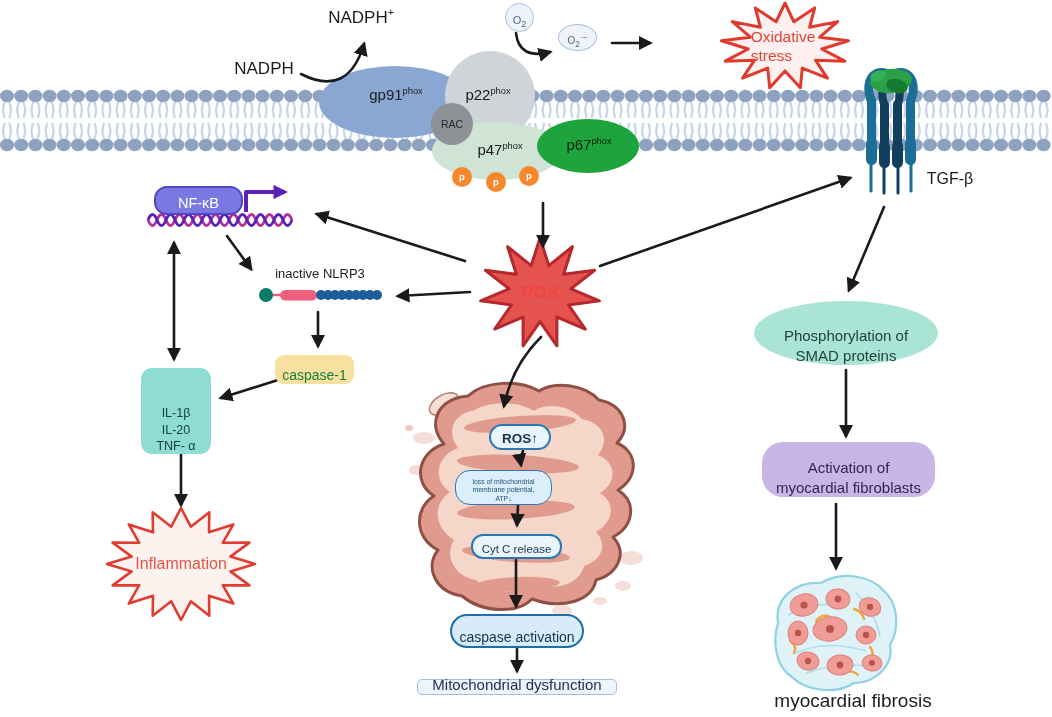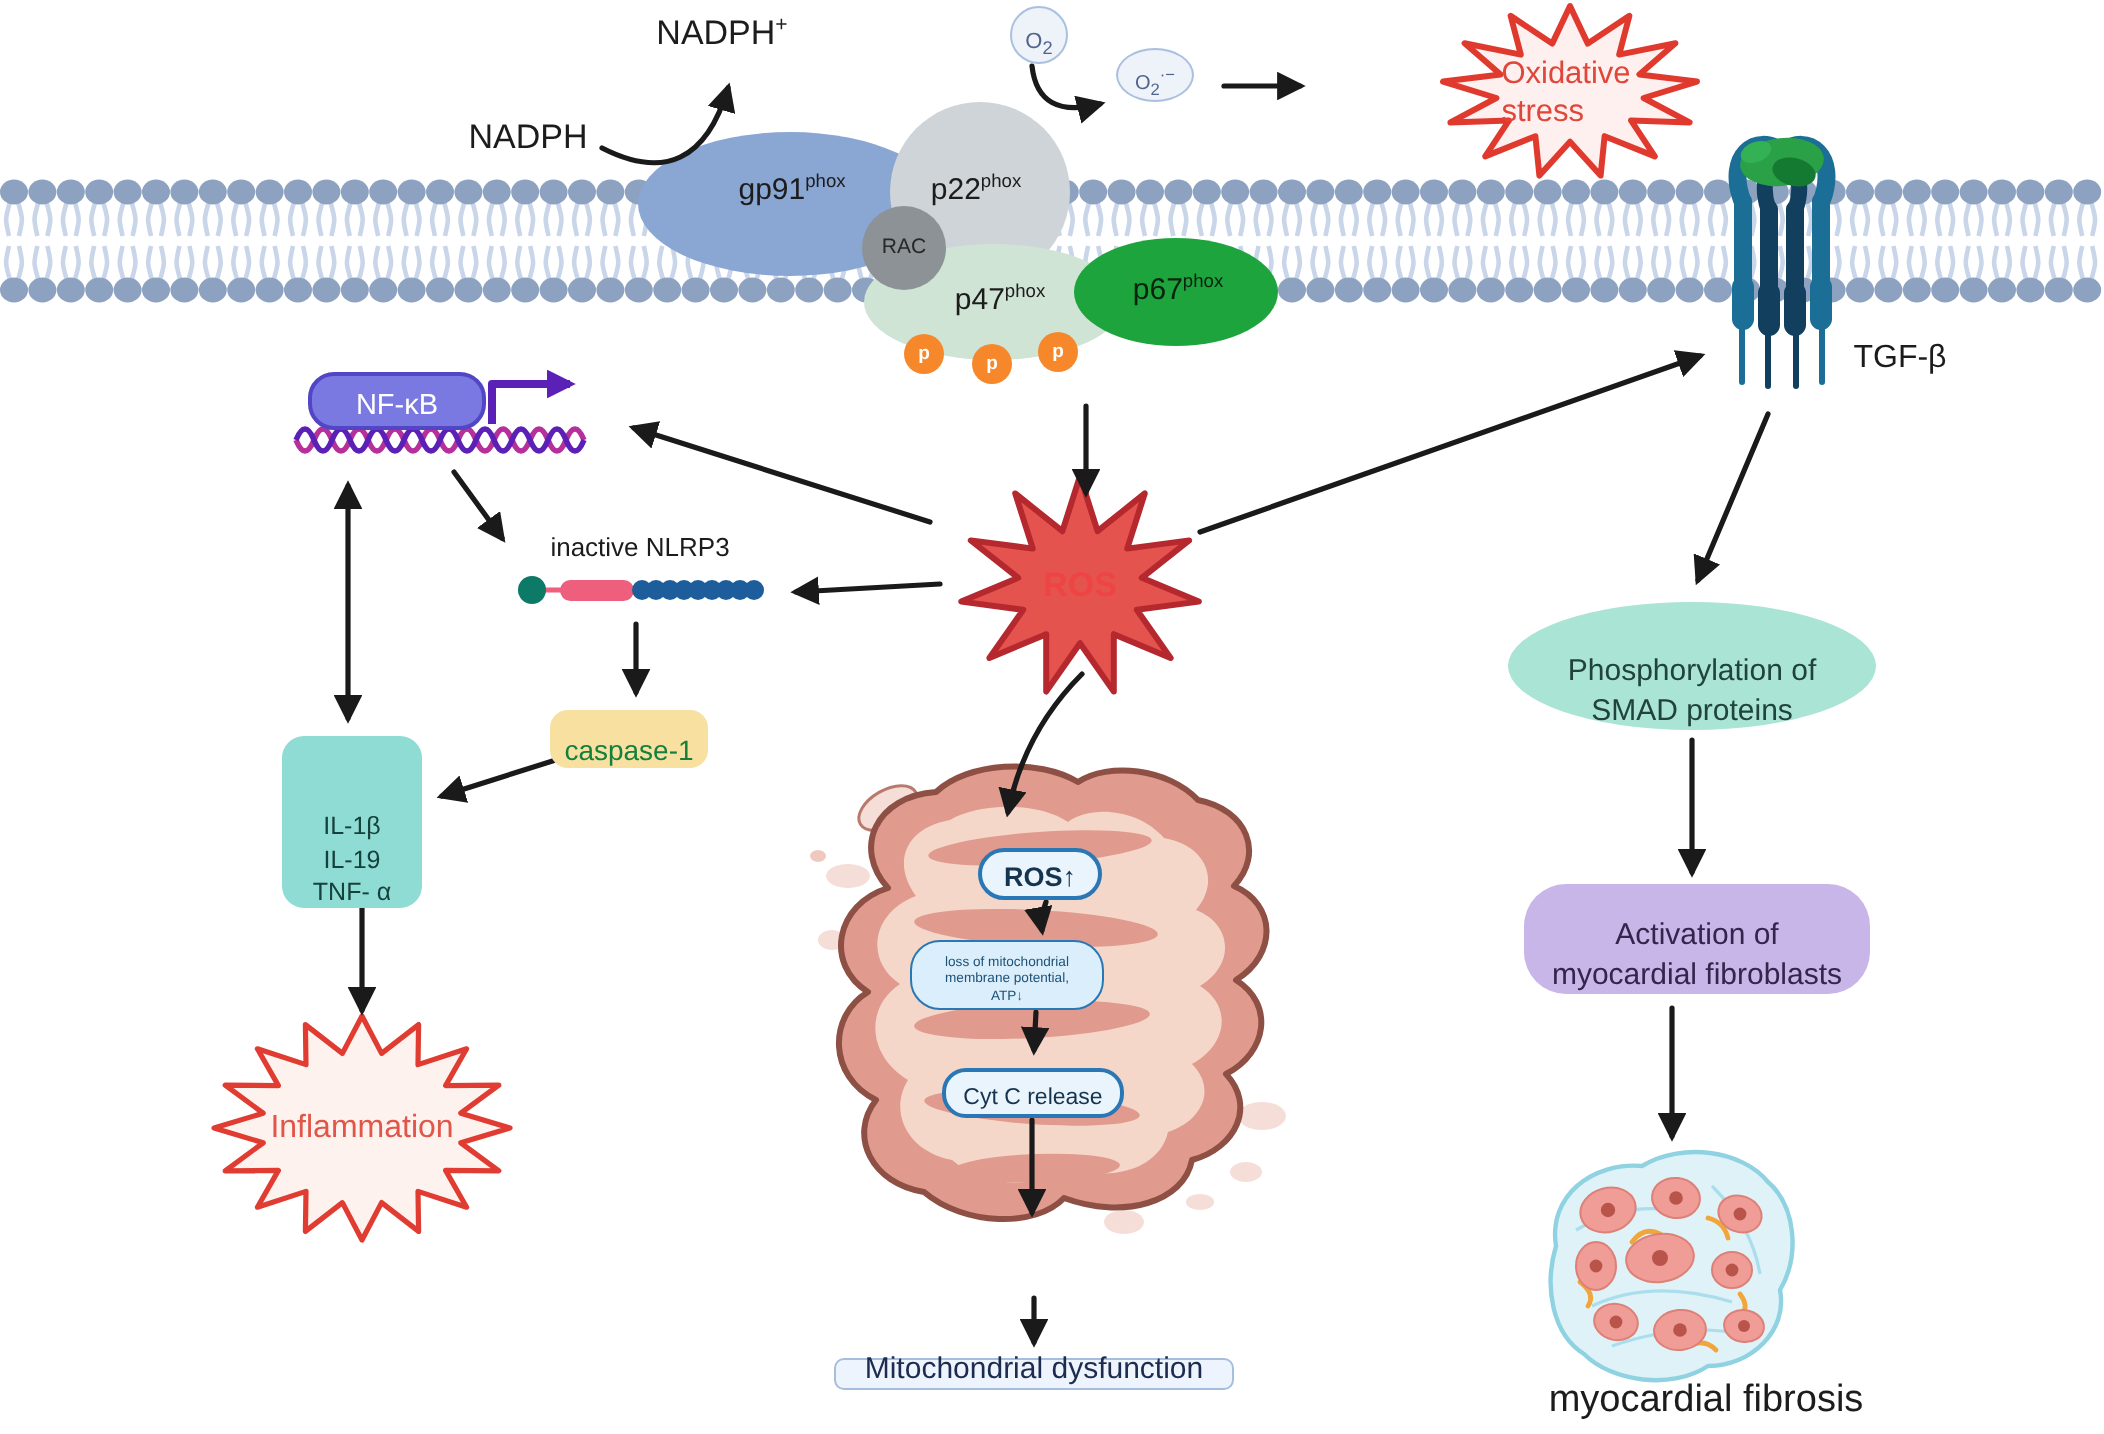--- a/index.html
+++ b/index.html
@@ -648,37 +648,40 @@
 <div class="lbl" style="left:320px;top:274px;font-size:13px"><span>inactive NLRP3</span></div>
 
 <div class="lbl" style="left:540px;top:293px;font-size:17px;font-weight:bold;color:#ef4444"><span>ROS</span></div>
 
 <div class="box" style="left:275px;top:355px;width:79px;height:29px;background:#f8e0a1;border-radius:9px;font-size:14px;color:#15803d">
   <div>caspase-1</div>
 </div>
 
 <div class="box" style="left:141px;top:368px;width:70px;height:86px;background:#8edcd4;border-radius:11px;font-size:12.5px;color:#16413d">
   <div>IL-1β</div>
-  <div>IL-19</div>
+  <div>IL-20</div>
   <div>TNF- α</div>
 </div>
 
 <div class="lbl" style="left:181px;top:564px;font-size:16px;color:#e25549"><span>Inflammation</span></div>
 
 <div class="box" style="left:489px;top:424px;width:62px;height:26px;background:#e9f4fc;border:2.5px solid #2a77b5;border-radius:13px;font-size:13.5px;font-weight:bold;color:#16344e">
   <div>ROS↑</div>
 </div>
 <div class="box" style="left:455px;top:470px;width:97px;height:35px;background:#dbeefb;border:1.5px solid #2a77b5;border-radius:15px;font-size:6.8px;color:#1d5276;line-height:1.3">
   <div>loss of mitochondrial</div>
   <div>membrane potential,</div>
   <div>ATP↓</div>
 </div>
 <div class="box" style="left:471px;top:534px;width:91px;height:25px;background:#e9f4fc;border:2px solid #2a77b5;border-radius:12px;font-size:11.5px;color:#16344e">
   <div>Cyt C release</div>
 </div>
+<div class="box" style="left:450px;top:614px;width:134px;height:34px;background:#d8ebf9;border:2.5px solid #1c6fa8;border-radius:17px;font-size:14px;color:#12324e">
+  <div>caspase activation</div>
+</div>
 <div class="box" style="left:417px;top:679px;width:200px;height:16px;background:#eef4fd;border:1.5px solid #a6bede;border-radius:5px;font-size:15px;color:#1d2b4f">
   <div>Mitochondrial dysfunction</div>
 </div>
 
 <div class="box" style="left:762px;top:442px;width:173px;height:55px;background:#c7b6e7;border-radius:21px;font-size:15px;color:#33254d">
   <div>Activation of</div>
   <div>myocardial fibroblasts</div>
 </div>
 <div class="box" style="left:754px;top:301px;width:184px;height:64px;background:#a9e4d5;border-radius:50%;font-size:15px;color:#20433c">
   <div>Phosphorylation of</div>

